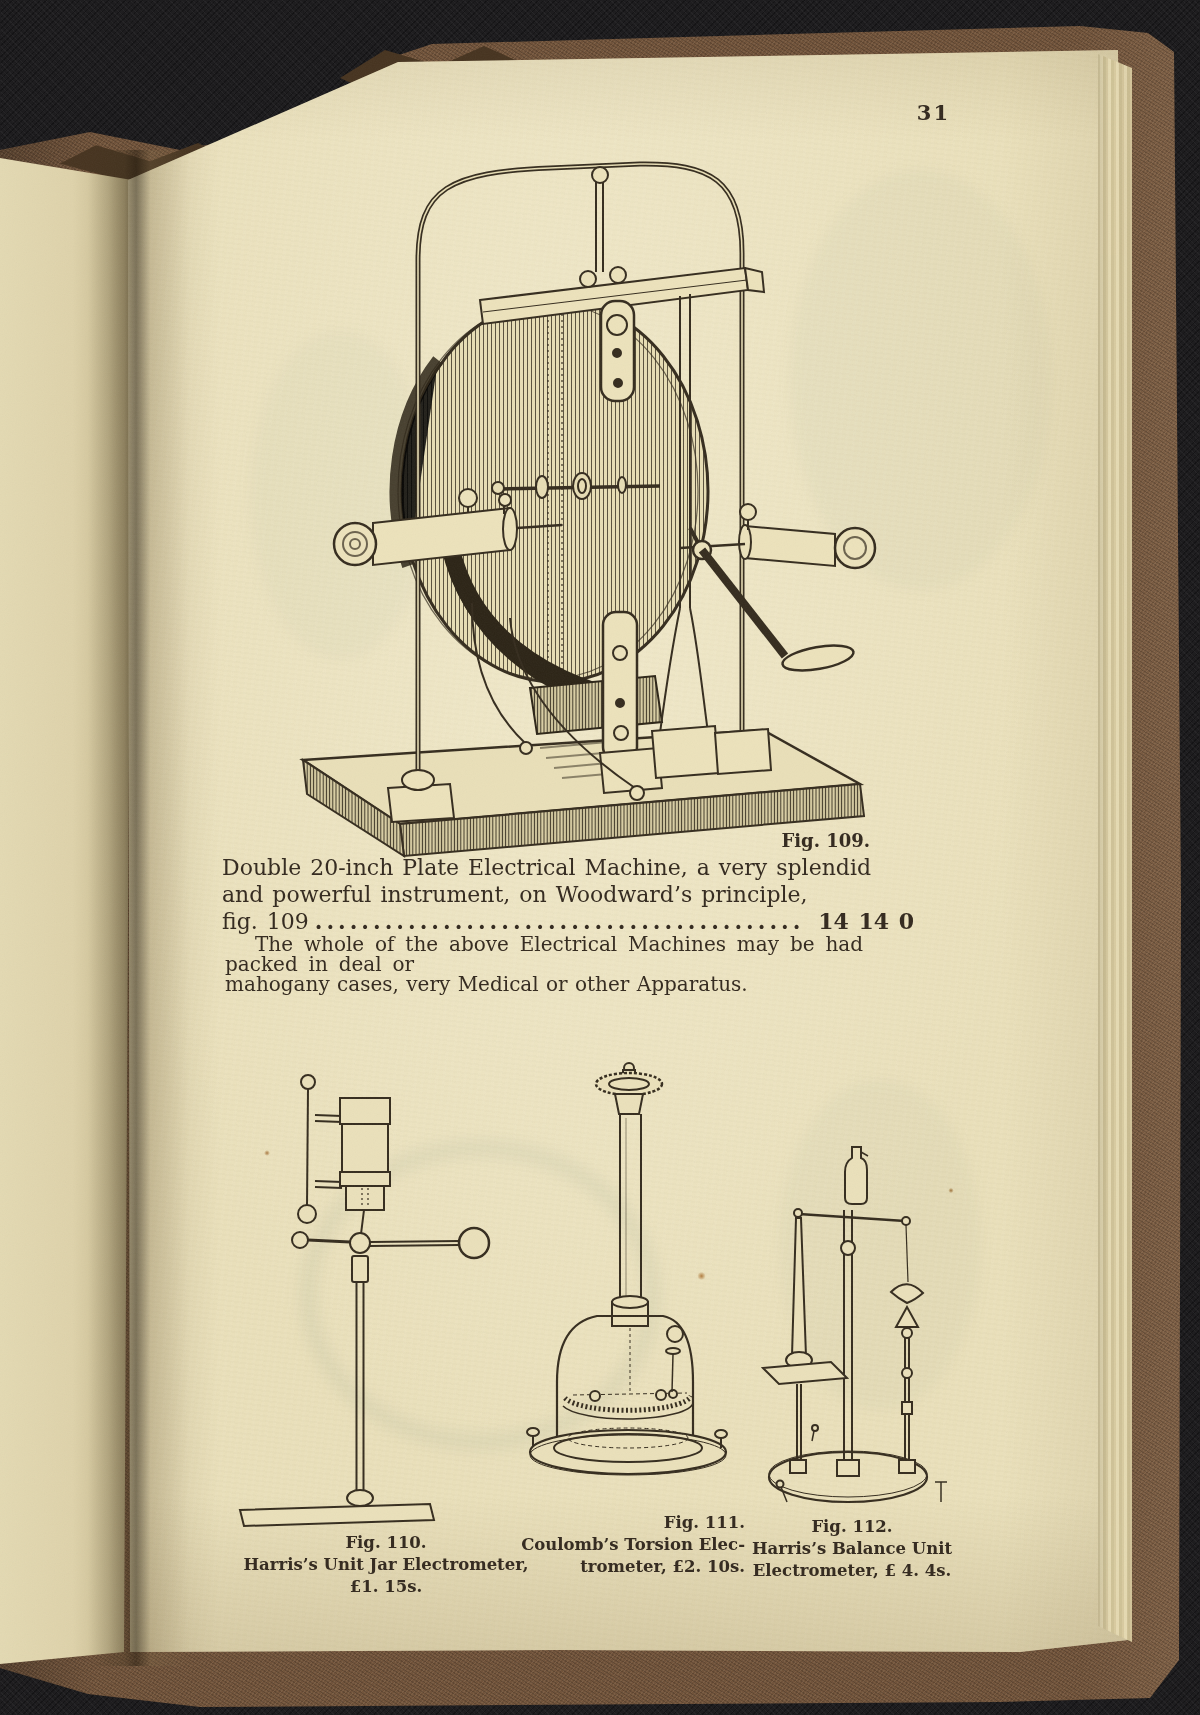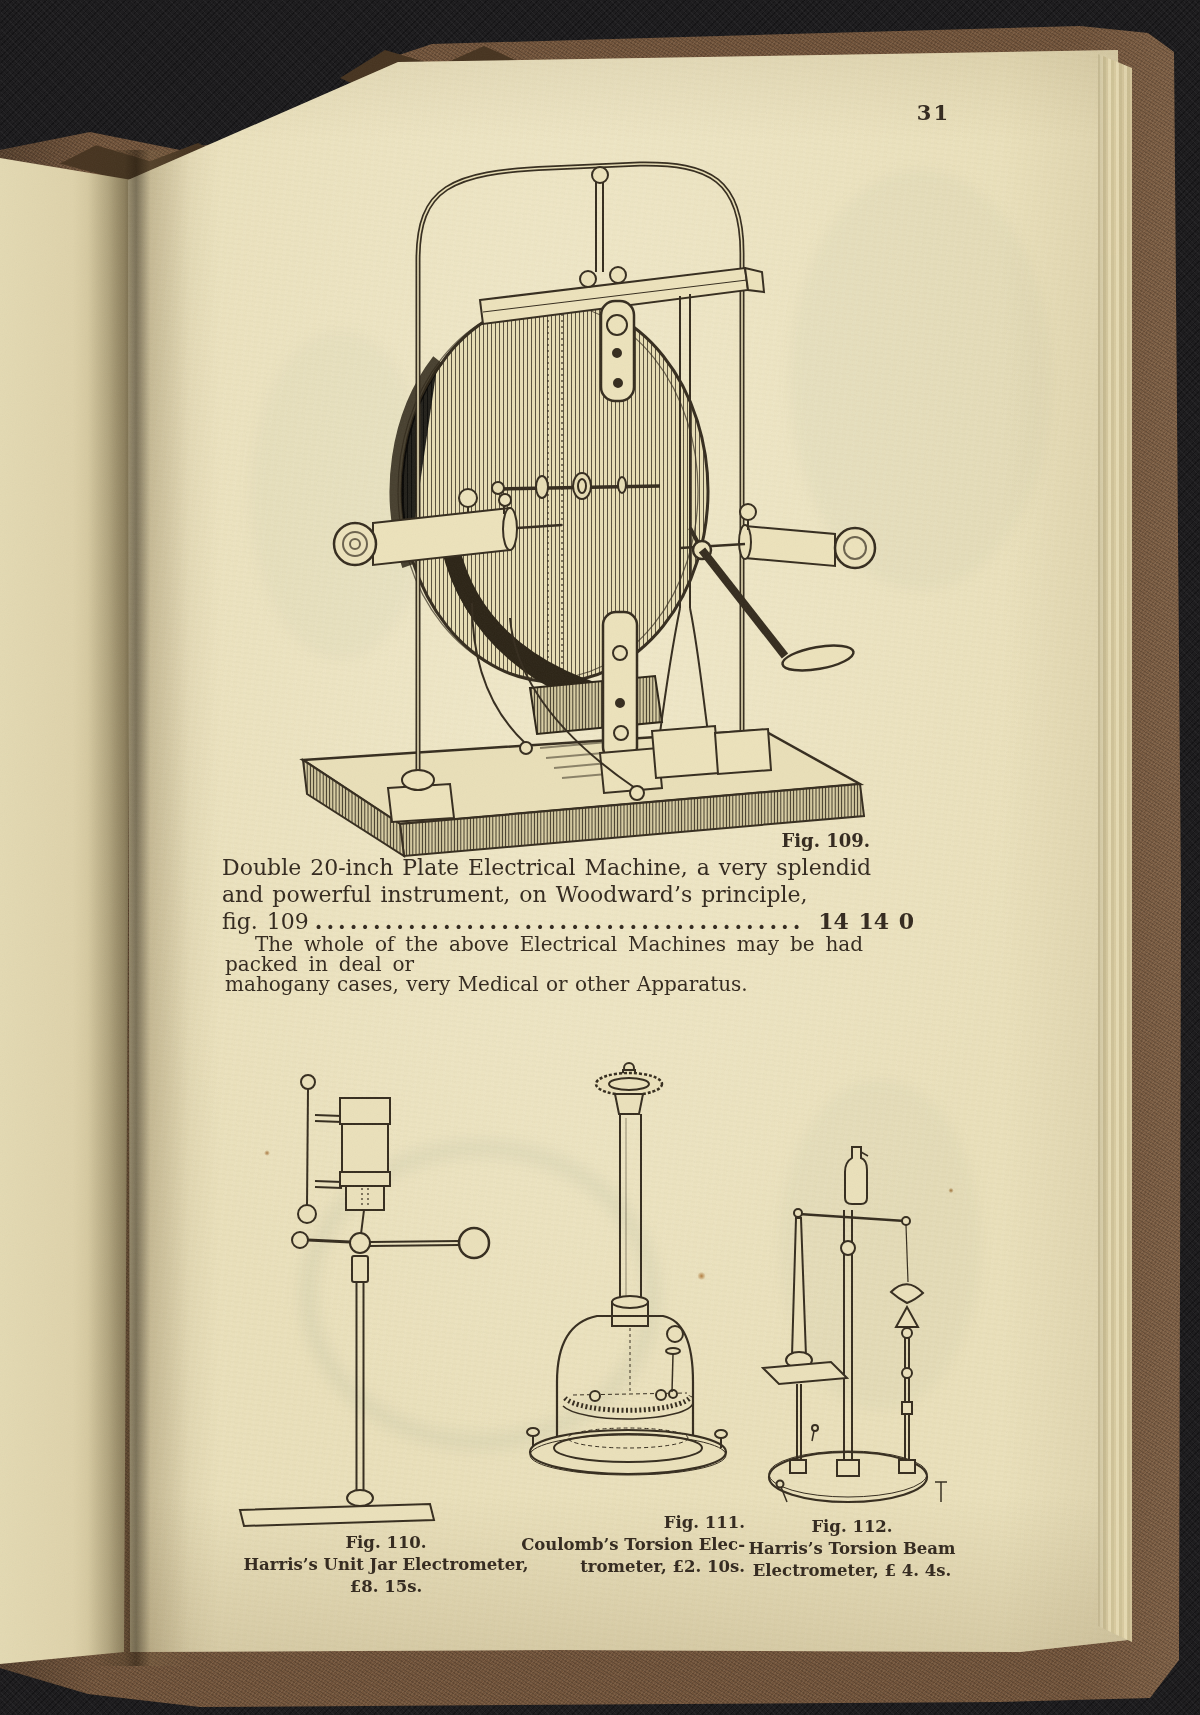--- a/index.html
+++ b/index.html
@@ -353,30 +353,30 @@
       <circle cx="25" cy="344" r="3.5" fill="#eae0ba"></circle>
         <line x1="26" y1="347" x2="32" y2="362" stroke-width="1.5"></line>
       <line x1="180" y1="342" x2="192" y2="342" stroke-width="1.5"></line>
         <line x1="186" y1="342" x2="186" y2="362" stroke-width="1.5"></line>
     </g>
   </svg>
 
   <div class="abs ink fig-caption cap110">
     <div>Fig. 110.</div>
     <div>Harris’s Unit Jar Electrometer,</div>
-    <div>£8. 15s.</div>
+    <div>£1. 15s.</div>
   </div>
   <div class="abs ink fig-caption cap111">
     <div>Fig. 111.</div>
     <div>Coulomb’s Torsion Elec-</div>
     <div>trometer, £2. 10s.</div>
   </div>
   <div class="abs ink fig-caption cap112">
     <div>Fig. 112.</div>
-    <div>Harris’s Torsion Beam</div>
+    <div>Harris’s Balance Unit</div>
     <div>Electrometer, £ 4. 4s.</div>
   </div>
 
   <svg class="abs grain">
     <filter id="noise">
         <feTurbulence type="fractalNoise" baseFrequency="0.9" numOctaves="2"></feTurbulence>
       <feColorMatrix type="saturate" values="0"></feColorMatrix>
       </filter>
     <rect width="1200" height="1715" filter="url(#noise)"></rect>
   </svg>

